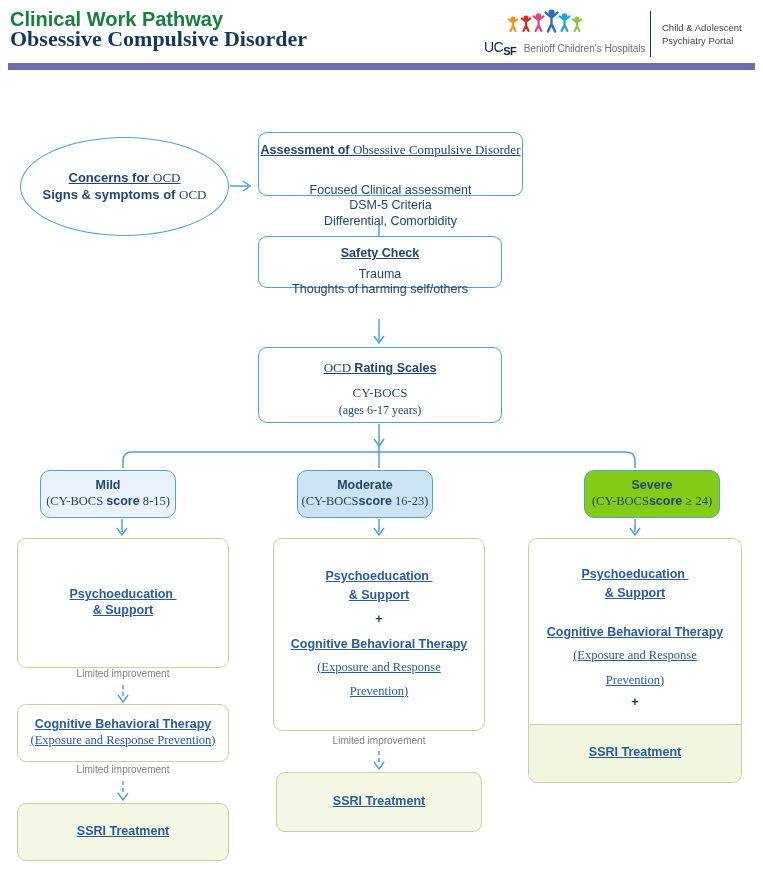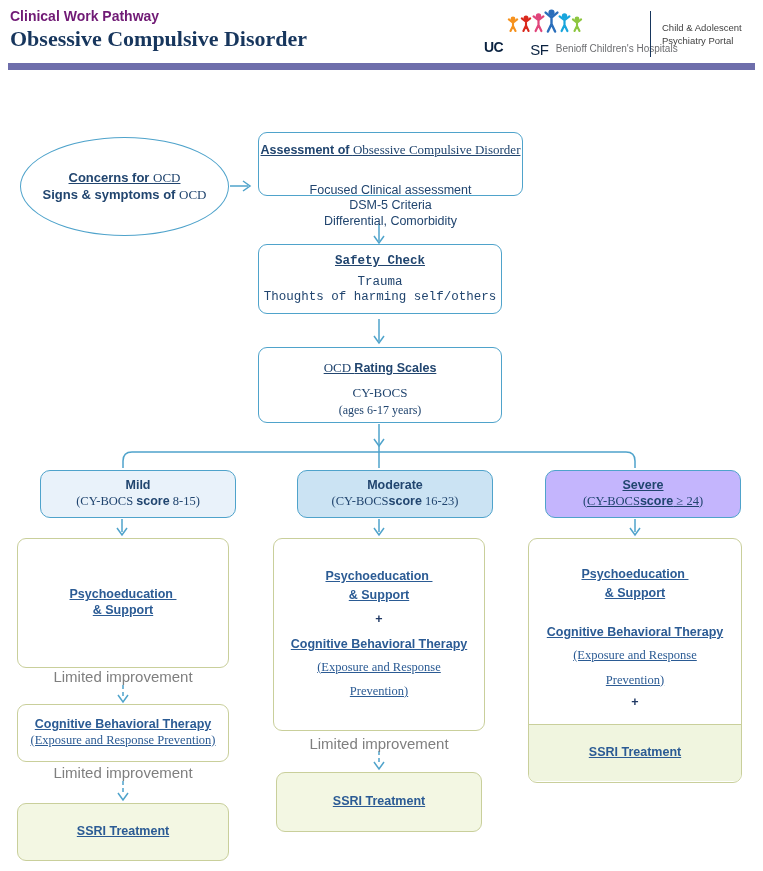--- a/index.html
+++ b/index.html
@@ -1,68 +1,68 @@
 <!DOCTYPE html>
 <html><head>
 <meta charset="utf-8">
 <style>
   html,body{margin:0;padding:0;background:#fff;}
   #canvas{position:relative;width:763px;height:871px;background:#fff;overflow:hidden;
           font-family:"Liberation Sans",sans-serif;color:#21456F;}
   
-  .pathway-label{position:absolute;left:10px;top:8px;font-size:14px;font-weight:bold;color:#701a75;}
+  .pathway-label{position:absolute;left:10px;top:8px;font-size:20px;font-weight:bold;color:#15803d;}
   .main-title{position:absolute;left:10px;top:26px;font-size:22px;font-weight:bold;
               font-family:"Liberation Serif",serif;color:#17365D;}
   .logo{position:absolute;left:484px;top:8px;width:270px;height:54px;}
   .figures{position:absolute;left:22px;top:0px;}
   .brand-row{position:absolute;left:0px;top:30px;white-space:nowrap;}
-  .ucsf-uc{font-weight:bold;font-size:14px;color:#0A2240;letter-spacing:-0.5px;}
-  .ucsf-sf{font-weight:normal;font-size:15px;color:#0A2240;vertical-align:-3px;letter-spacing:-0.5px;margin-left:27px;}
+  .ucsf-uc{font-weight:normal;font-size:14px;color:#0A2240;letter-spacing:-0.5px;}
+  .ucsf-sf{font-weight:bold;font-size:11px;color:#0A2240;vertical-align:-3px;letter-spacing:-0.5px;}
   .hospital-name{font-size:10px;color:#6D6E71;margin-left:3px;}
   .logo-divider{position:absolute;left:166px;top:3px;width:1px;height:46px;background:#17365D;}
   .portal-text{position:absolute;left:178px;top:13px;font-size:9.5px;color:#3F3F3F;line-height:1.4;}
   .purple-rule{position:absolute;left:8px;top:63px;width:747px;height:7px;background:#6E6EAB;}
   
   .box{position:absolute;box-sizing:border-box;background:#fff;border:1.5px solid #4FA3CB;
        border-radius:9px;text-align:center;font-size:12.5px;line-height:1.25;}
   .gbox{border:1.5px solid #C9CF9B;}
   .u{text-decoration:underline;}
   .b{font-weight:bold;}
   .serif{font-family:"Liberation Serif",serif;}
   .link{color:#2B5B94;font-weight:bold;text-decoration:underline;}
   .slink{color:#2B5B94;font-family:"Liberation Serif",serif;text-decoration:underline;}
   .flexc{display:flex;flex-direction:column;align-items:center;justify-content:center;}
   
   .oval{position:absolute;left:20px;top:137px;width:209px;height:99px;box-sizing:border-box;
         border:1.5px solid #4FA3CB;border-radius:50%;display:flex;flex-direction:column;
         align-items:center;justify-content:center;font-size:13px;font-weight:bold;line-height:1.3;text-align:center;}
   .assessment{left:258px;top:132px;width:265px;height:64px;padding-top:9px;}
   .assessment .body-lines{margin-top:24px;line-height:1.24;}
-  .safety{left:258px;top:244px;width:244px;height:70px;padding-top:9px;font-family:Liberation Mono, monospace;}
+  .safety{left:258px;top:236px;width:244px;height:52px;padding-top:9px;}
   .safety .body-lines{margin-top:5px;line-height:1.24;}
   .rating{left:258px;top:347px;width:244px;height:76px;padding-top:12px;}
   .rating .cybocs{margin-top:8px;font-size:13px;}
   .rating .ages{margin-top:2px;font-size:12px;}
-  .sev{top:470px;width:196px;height:48px;border-radius:10px;padding-top:7px;}
+  .sev{top:470px;width:136px;height:48px;border-radius:10px;padding-top:7px;}
   .sev .sub{font-size:12.5px;}
   .sev-mild{left:40px;background:#E9F2FA;}
   .sev-mod{left:297px;background:#CBE3F3;}
-  .sev-sev{left:545px;background:#c4b5fd;text-decoration:underline;}
+  .sev-sev{left:584px;background:#84cc16;}
   .psych-left{left:17px;top:538px;width:212px;height:130px;}
   .cbt-left{left:17px;top:704px;width:212px;height:58px;}
   .ssri{background:#F3F7E3;}
   .ssri-left{left:17px;top:803px;width:212px;height:58px;}
   .combo-mid{left:273px;top:538px;width:212px;height:193px;padding-top:30px;}
   .ssri-mid{left:276px;top:772px;width:206px;height:60px;}
   .combo-right{left:528px;top:538px;width:214px;height:245px;padding:0;overflow:hidden;}
   .combo-right .top-part{box-sizing:border-box;height:184.5px;padding-top:28px;}
   .combo-right .bottom-part{box-sizing:border-box;height:57.5px;background:#F0F5DF;
        border-top:1.5px solid #C9CF9B;display:flex;align-items:center;justify-content:center;}
   .plusline{font-weight:bold;color:#1F3864;}
-  .limited{position:absolute;width:200px;text-align:center;font-size:15px;color:#7F7F7F;}
+  .limited{position:absolute;width:200px;text-align:center;font-size:10px;color:#7F7F7F;}
   .mt3{margin-top:3px;}.mt7{margin-top:7px;}.mt9{margin-top:9px;}.mt24{margin-top:24px;}
   .connectors{position:absolute;left:0;top:0;width:763px;height:871px;pointer-events:none;}
   .connectors line,.connectors path,.connectors polyline{stroke:#4FA3CB;stroke-width:1.5;fill:none;}
   .dash{stroke-dasharray:4 3;}
 </style>
 </head>
 <body>
 
 <div id="canvas">
 

